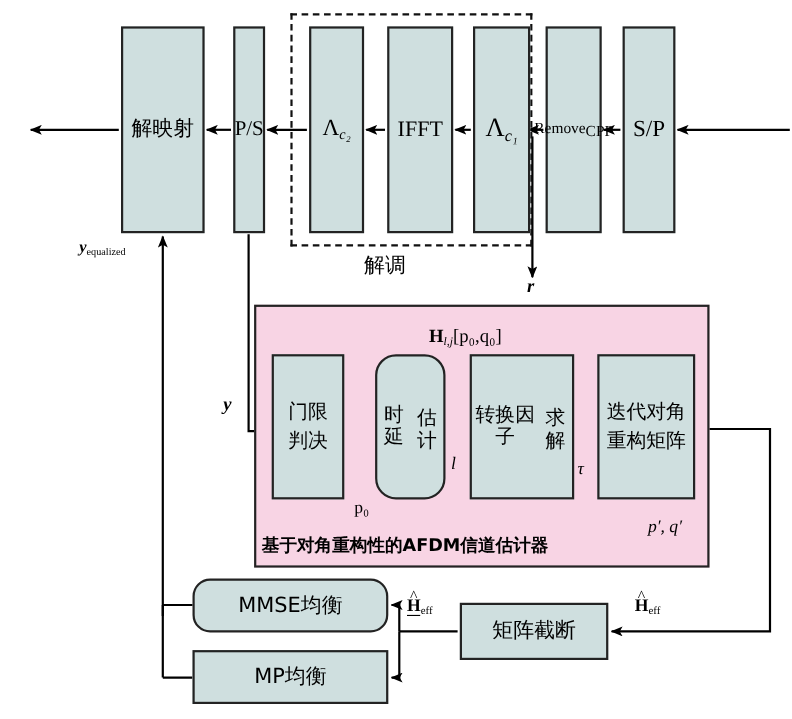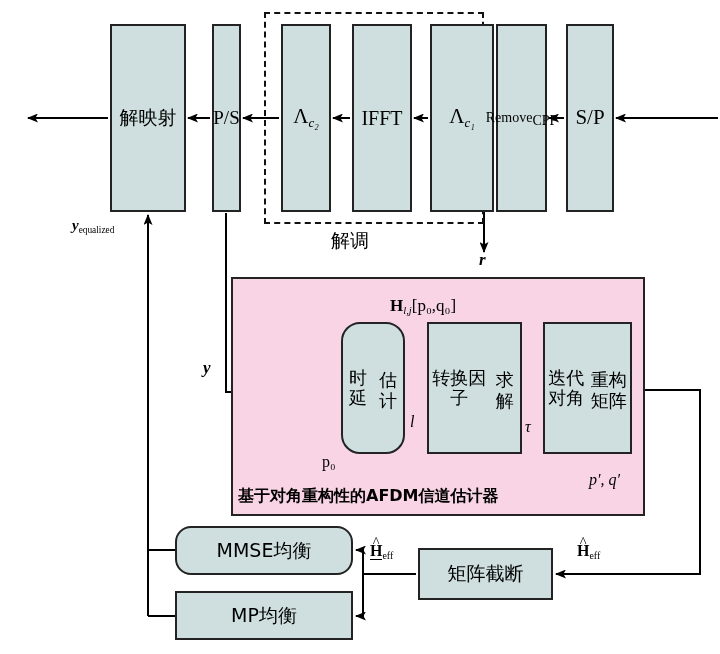--- a/index.html
+++ b/index.html
@@ -110,21 +110,21 @@
   <div class="box" style="left:212px;top:24px;width:29px;height:188px;font-size:19px;">P/S</div>
 
   <div class="box cjk" style="left:110px;top:24px;width:76px;height:188px;font-size:19px;">解映射</div>
 
   <div class="box" style="left:281px;top:24px;width:50px;height:188px;font-size:21px;">
     <span><span>Λ</span><sub class="ital">c₂</sub></span>
   </div>
 
   <div class="box" style="left:352px;top:24px;width:60px;height:188px;font-size:20px;">IFFT</div>
 
-  <div class="box" style="left:430px;top:24px;width:64px;height:188px;font-size:21px;">
+  <div class="box" style="left:430px;top:24px;width:52px;height:188px;font-size:24px;">
     <span><span>Λ</span><sub class="ital">c₁</sub></span>
   </div>
 
   <div class="box" style="left:496px;top:24px;width:51px;height:188px;font-size:14px;flex-direction:row;">
     <span>Remove</span>
     <span style="margin-top:6px;">CPP</span>
   </div>
 
   <div class="box" style="left:566px;top:24px;width:48px;height:188px;font-size:21px;">S/P</div>
 
@@ -135,32 +135,36 @@
   <div class="lbl bld ital" style="left:203px;top:358px;font-size:17px;">y</div>
 
   <div class="lbl bld ital" style="left:479px;top:250px;font-size:17px;">r</div>
 
   <div class="pinkbox" style="left:231px;top:277px;width:414px;height:239px;"></div>
 
   <div class="lbl" style="left:390px;top:296px;font-size:17px;">
     <span class="bld">H</span><sub class="ital">l,j</sub><span>[p₀,q₀]</span>
   </div>
 
+  <div class="box cjk" style="left:247px;top:322px;width:66px;height:132px;font-size:18px;flex-direction:column;">
+    <span>门限</span>
+    <span style="margin-top:5px;">判决</span>
+  </div>
 
   <div class="box cjk" style="left:341px;top:322px;width:64px;height:132px;font-size:18px;flex-direction:row;border-radius:19px;">
     <span>时延</span>
     <span style="margin-top:5px;">估计</span>
   </div>
 
   <div class="box cjk" style="left:427px;top:322px;width:95px;height:132px;font-size:18px;">
     <span>转换因子</span>
     <span style="margin-top:5px;">求解</span>
   </div>
 
-  <div class="box cjk" style="left:543px;top:322px;width:89px;height:132px;font-size:18px;flex-direction:row;">
+  <div class="box cjk" style="left:543px;top:322px;width:89px;height:132px;font-size:18px;flex-direction:column;">
     <span>迭代对角</span>
     <span style="margin-top:5px;">重构矩阵</span>
   </div>
 
   <div class="lbl" style="left:322px;top:453px;font-size:16px;">p₀</div>
   <div class="lbl ital" style="left:410px;top:413px;font-size:16px;">l</div>
   <div class="lbl ital" style="left:525px;top:418px;font-size:16px;">τ</div>
   <div class="lbl ital" style="left:589px;top:471px;font-size:16px;">p′, q′</div>
 
   <div class="lbl cjk" style="left:238px;top:486px;font-size:16px;font-weight:bold;">基于对角重构性的AFDM信道估计器</div>

